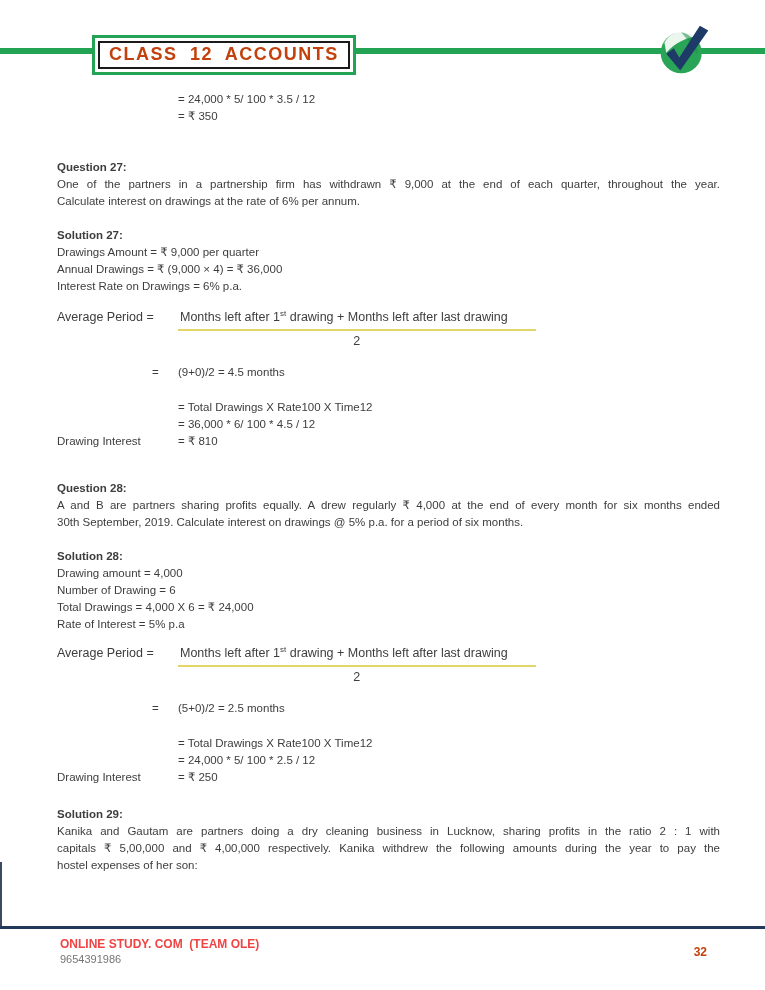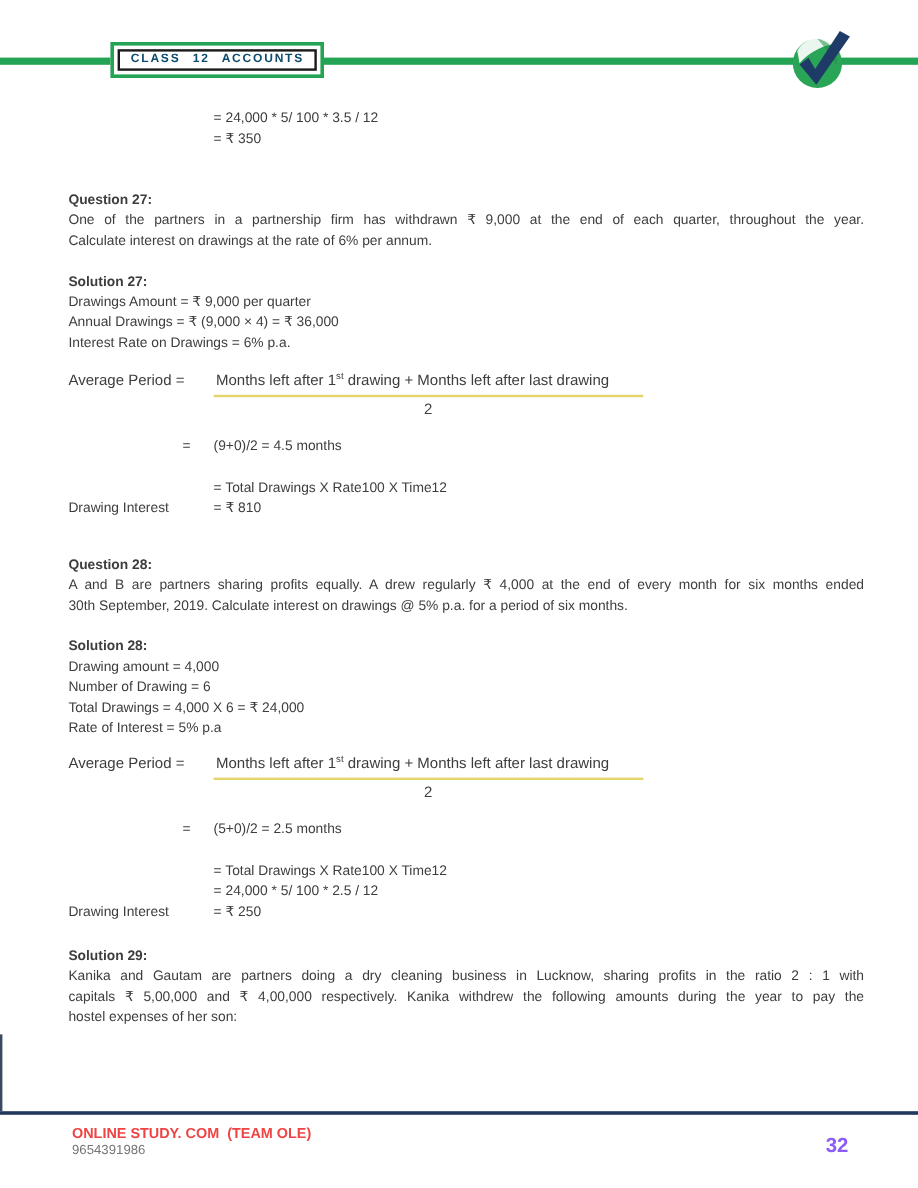--- a/index.html
+++ b/index.html
@@ -3,22 +3,22 @@
 <meta charset="utf-8">
 <style>
   html,body{margin:0;padding:0;background:#fff;}
   .page{
     position:relative;width:765px;height:990px;background:#ffffff;overflow:hidden;
     font-family:"Liberation Sans","DejaVu Sans",sans-serif;color:#3d3d3d;
   }
   
   .green-rule{position:absolute;top:48px;left:0;width:765px;height:6px;background:#23a455;z-index:1;}
   .header-box{position:absolute;top:35px;left:92px;background:#fff;border:3px solid #23a455;padding:3px;z-index:2;}
-  .header-box-inner{border:2px solid #1a1a1a;padding:1px 9px 2px 9px;font-weight:bold;font-size:10px;
-    letter-spacing:1.5px;word-spacing:6px;color:#0c4a6e;white-space:nowrap;}
+  .header-box-inner{border:2px solid #1a1a1a;padding:1px 9px 2px 9px;font-weight:bold;font-size:18px;
+    letter-spacing:1.5px;word-spacing:6px;color:#c2410c;white-space:nowrap;}
   .logo{position:absolute;top:22px;left:656px;width:56px;height:56px;z-index:2;}
   
   .content{position:absolute;top:0;left:0;right:0;padding:91px 45px 0 57px;font-size:11.5px;line-height:17px;}
   .indent{margin-left:121px;}
   .bold{font-weight:bold;}
   .jline{text-align:justify;text-align-last:justify;}
   
   .avg-row{display:flex;align-items:flex-start;font-size:12.5px;line-height:17px;}
   .avg-label{width:121px;flex:none;}
   .frac-num{display:block;border-bottom:2px solid #e4d56b;padding:0 28px 3px 2px;}
@@ -26,21 +26,21 @@
   sup{font-size:8px;line-height:0;}
   .result-row{display:flex;}
   .result-eq{margin-left:95px;width:26px;flex:none;}
   .int-row{display:flex;align-items:flex-end;}
   .int-label{width:121px;flex:none;}
   
   .footer{position:absolute;left:0;right:0;top:926px;border-top:3px solid #22395c;
     padding:8px 58px 0 60px;display:flex;justify-content:space-between;align-items:flex-start;}
   .footer-site{font-weight:bold;font-size:12px;color:#ef4444;white-space:pre-wrap;}
   .footer-phone{font-size:11px;color:#757575;margin-top:2px;}
-  .footer-page{font-size:17px;font-weight:bold;color:#8b5cf6;margin-top:8px;}
+  .footer-page{font-size:12px;font-weight:bold;color:#c2410c;margin-top:8px;}
   .scan-line{position:absolute;left:0;top:862px;width:2px;height:64px;background:#3a4a63;}
   
   .mt34{margin-top:34px;} .mt30{margin-top:30px;} .mt20{margin-top:20px;}
   .mt18{margin-top:18px;} .mt17{margin-top:17px;} .mt14{margin-top:14px;} .mt12{margin-top:12px;}
 </style>
 </head>
 <body>
 
 <div class="page">
 
@@ -85,20 +85,21 @@
 
     <div class="result-row mt14">
       <div class="result-eq">=</div>
       <div>(9+0)/2 = 4.5 months</div>
     </div>
 
     <div class="int-row mt18">
       <div class="int-label">Drawing Interest</div>
       <div>
         <div>= Total Drawings X Rate100 X Time12</div>
+        <div>= 36,000 * 6/ 100 * 4.5 / 12</div>
         <div>= ₹ 810</div>
       </div>
     </div>
 
     <div class="bold mt30">Question 28:</div>
     <div>
       <div class="jline">A and B are partners sharing profits equally. A drew regularly ₹ 4,000 at the end of every month for six months ended</div>
       <div>30th September, 2019. Calculate interest on drawings @ 5% p.a. for a period of six months.</div>
     </div>
 

